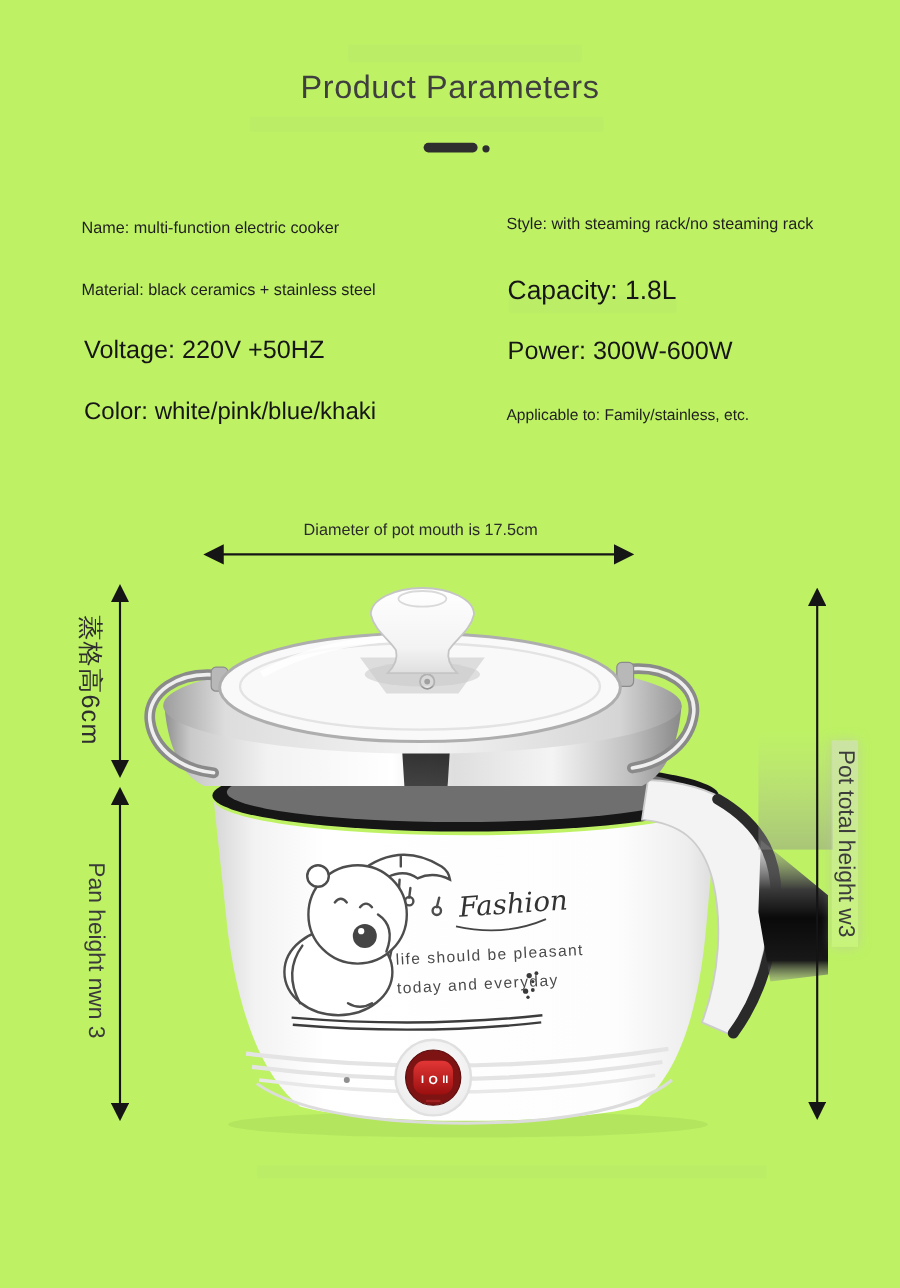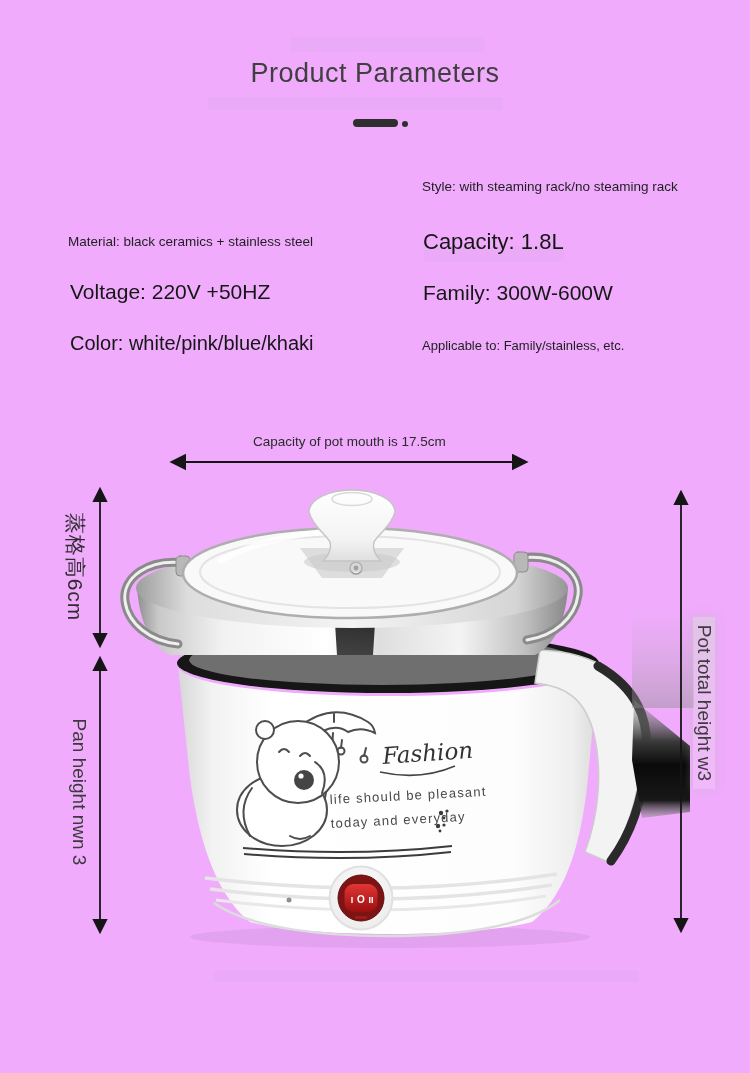--- a/index.html
+++ b/index.html
@@ -1,16 +1,16 @@
 <!DOCTYPE html>
 <html><head>
 <meta charset="utf-8">
 <style>
   html,body{margin:0;padding:0;background:#fff;}
-  #stage{position:relative;width:750px;height:1073px;background:#f0abfc;overflow:hidden;
+  #stage{position:relative;width:750px;height:1073px;background:#bef264;overflow:hidden;
          font-family:"Liberation Sans","DejaVu Sans",sans-serif;}
   .abs{position:absolute;}
   .wm{position:absolute;background:#9a9a9a;opacity:.05;border-radius:2px;}
   #title{left:0;top:58px;width:750px;text-align:center;font-size:27px;color:#3f3f3f;letter-spacing:.5px;}
   #divider-bar{left:353px;top:119px;width:45px;height:8px;background:#2e2e2e;border-radius:4px;}
   #divider-dot{left:402px;top:121px;width:6px;height:6px;background:#2e2e2e;border-radius:50%;}
   .p-sm{font-size:13.5px;color:#1f1f1f;white-space:nowrap;}
   .p-lg{font-size:21px;color:#161616;white-space:nowrap;}
   #spec-name{left:68px;top:182px;}
   #spec-style{left:422px;top:179px;}
@@ -38,29 +38,30 @@
 
   <div class="wm" style="left:290px;top:37px;width:195px;height:15px;"></div>
   <div class="wm" style="left:208px;top:97px;width:295px;height:13px;"></div>
   <div class="wm" style="left:424px;top:246px;width:140px;height:15px;"></div>
   <div class="wm" style="left:214px;top:971px;width:425px;height:11px;"></div>
 
   <div class="abs" id="title">Product Parameters</div>
   <div class="abs" id="divider-bar"></div>
   <div class="abs" id="divider-dot"></div>
 
+  <div class="abs p-sm" id="spec-name">Name: multi-function electric cooker</div>
   <div class="abs p-sm" id="spec-material">Material: black ceramics + stainless steel</div>
   <div class="abs p-sm" id="spec-style">Style: with steaming rack/no steaming rack</div>
   <div class="abs p-lg" id="spec-capacity">Capacity: 1.8L</div>
   <div class="abs p-lg" id="spec-voltage">Voltage: 220V +50HZ</div>
-  <div class="abs p-lg" id="spec-power">Family: 300W-600W</div>
+  <div class="abs p-lg" id="spec-power">Power: 300W-600W</div>
   <div class="abs p-lg" id="spec-color">Color: white/pink/blue/khaki</div>
   <div class="abs p-sm" id="spec-applicable">Applicable to: Family/stainless, etc.</div>
 
-  <div class="abs" id="diameter-label">Capacity of pot mouth is 17.5cm</div>
+  <div class="abs" id="diameter-label">Diameter of pot mouth is 17.5cm</div>
 
   <svg width="750" height="1073" viewBox="0 0 750 1073">
     <defs>
       <linearGradient id="steelH" x1="0" y1="0" x2="1" y2="0">
         <stop offset="0" stop-color="#8f8f8f"></stop>
           <stop offset="0.05" stop-color="#c9c9c9"></stop>
         <stop offset="0.2" stop-color="#f2f2f2"></stop>
           <stop offset="0.44" stop-color="#ffffff"></stop>
         <stop offset="0.56" stop-color="#dedede"></stop>
           <stop offset="0.75" stop-color="#f4f4f4"></stop>

